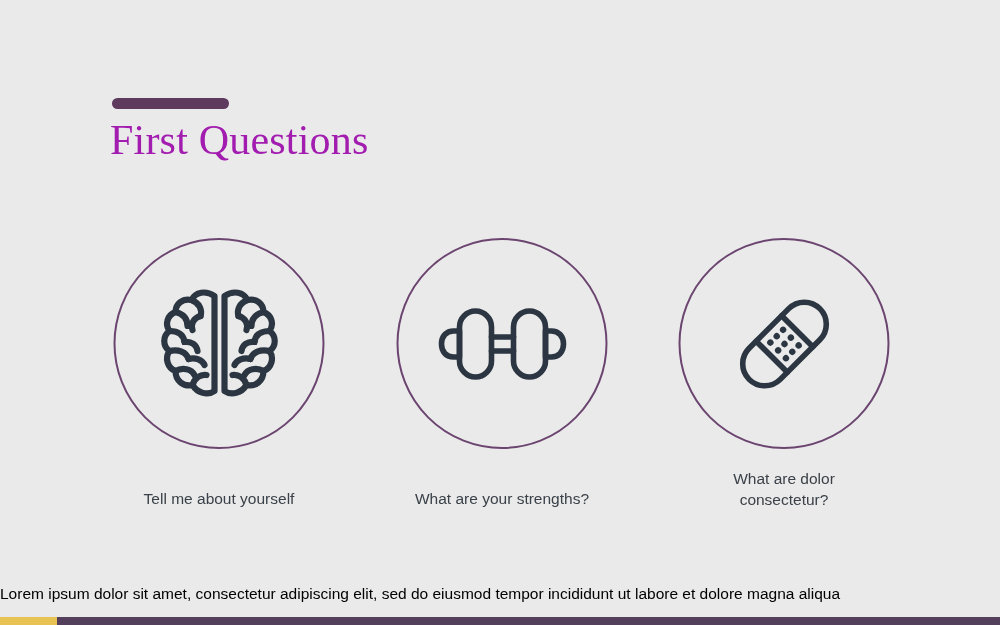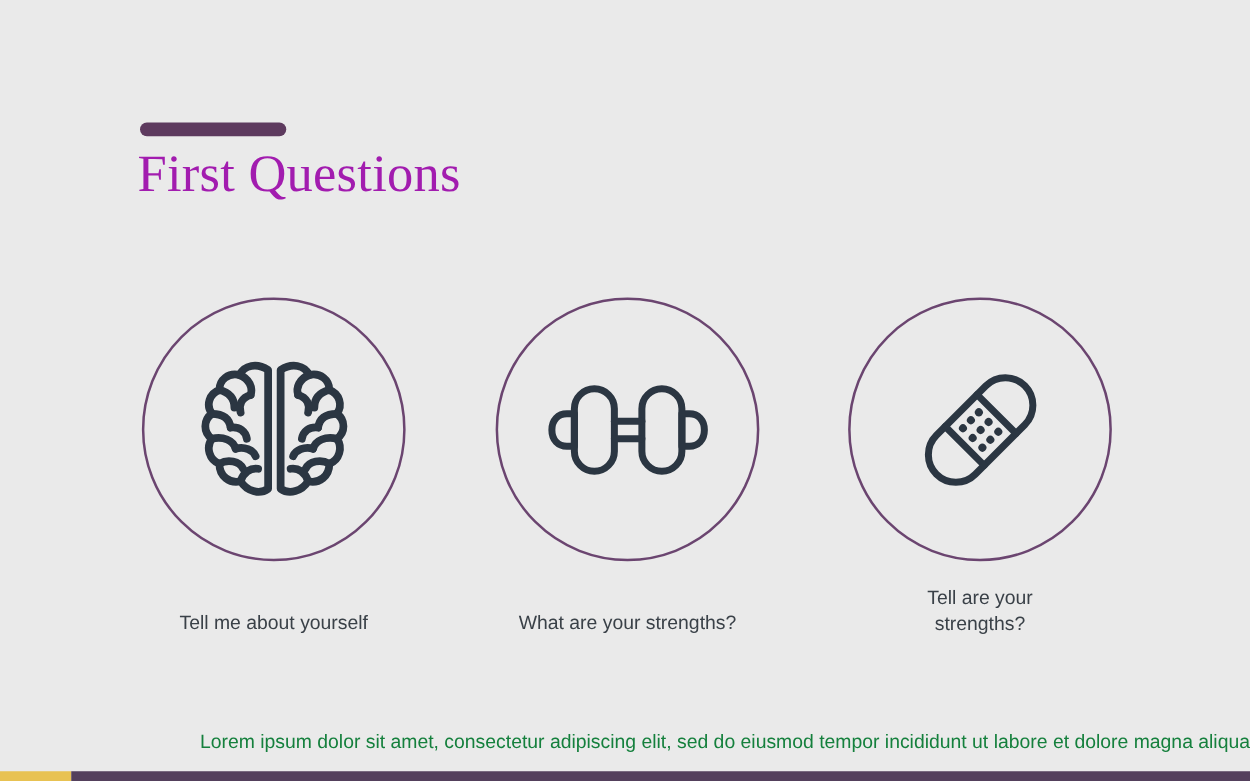--- a/index.html
+++ b/index.html
@@ -90,22 +90,22 @@
   }
   .caption-single { top: 250px; text-align: center; }
   .caption-double { top: 230px; }
 
   
   .footer-text {
     position: absolute;
     left: 0;
     width: 1000px;
     top: 583px;
-    text-align: right;
-    color: #15803d;
+    text-align: left;
+    color: #000000;
     font-size: 15.5px;
     line-height: 22px;
   }
   .bottom-bar {
     position: absolute;
     left: 0;
     bottom: 0;
     width: 1000px;
     height: 8px;
     display: flex;
@@ -214,22 +214,22 @@
                 <circle cx="53" cy="62" r="3.2"></circle>
                 <circle cx="71" cy="62" r="3.2"></circle>
                 <circle cx="62" cy="51" r="3.2"></circle>
                 <circle cx="62" cy="73" r="3.2"></circle>
               </g>
             </g>
           </svg>
         </span>
       </div>
       <div class="caption caption-double">
-        <div>Tell are your</div>
-        <div>strengths?</div>
+        <div>What are dolor</div>
+        <div>consectetur?</div>
       </div>
     </div>
 
   </div>
 
   <div class="footer-text">Lorem ipsum dolor sit amet, consectetur adipiscing elit, sed do eiusmod tempor incididunt ut labore et dolore magna aliqua</div>
 
   <div class="bottom-bar">
     <div class="bar-gold"></div>
     <div class="bar-purple"></div>

